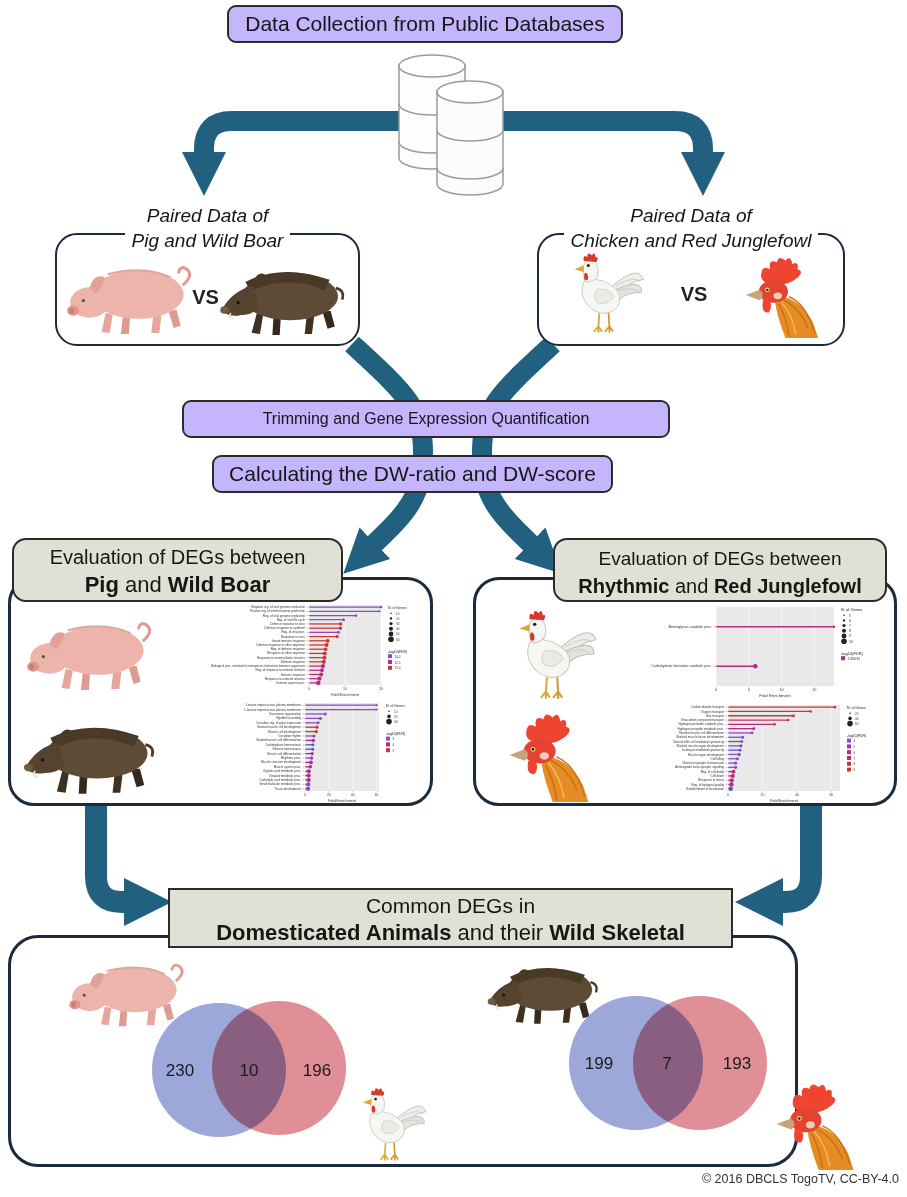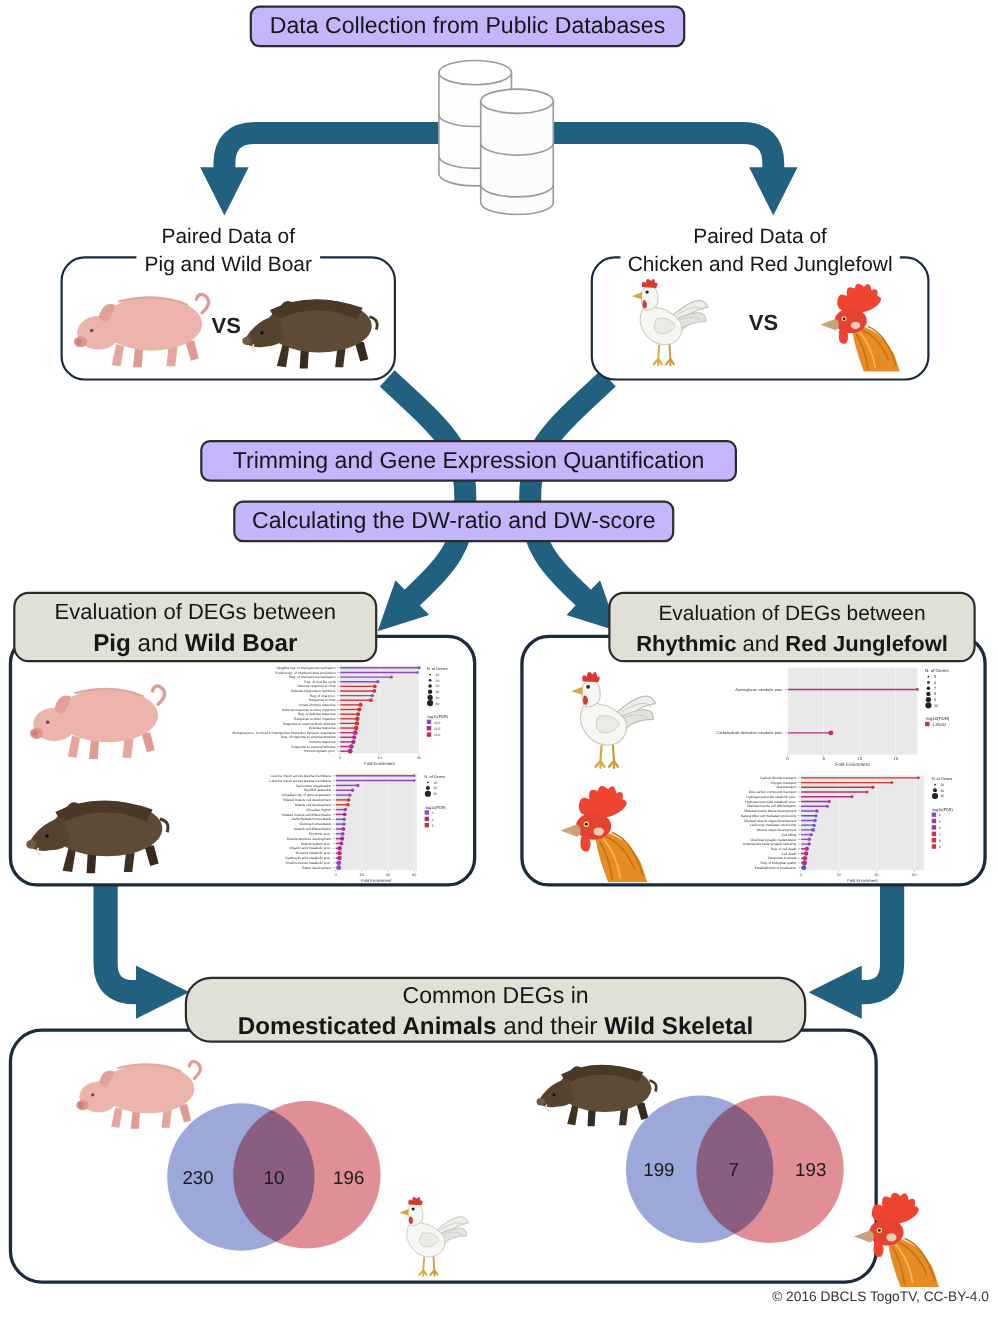--- a/index.html
+++ b/index.html
@@ -4,21 +4,21 @@
 <style>
   html,body{margin:0;padding:0;background:#fff;}
   #fig{position:relative;width:907px;height:1197px;background:#fff;overflow:hidden;
        font-family:"Liberation Sans",sans-serif;color:#161616;}
   .abs{position:absolute;}
   .stepbox{background:#c4b5fd;border:2px solid #2b2b2b;border-radius:9px;display:flex;
            align-items:center;justify-content:center;box-sizing:border-box;z-index:3;}
   .hdr{background:#e0e0d5;border:2.5px solid #2b2b2b;border-radius:14px;text-align:center;
        box-sizing:border-box;z-index:4;}
   .panel{background:#fff;border:3px solid #1b2a3c;border-radius:26px;box-sizing:border-box;z-index:2;}
-  .ptitle{text-align:center;font-size:19px;line-height:25px;z-index:5;}
+  .ptitle{text-align:center;font-size:19px;line-height:25px;z-index:5;font-style:italic;}
   .ptitle .bgw{background:#fff;padding:0 7px;}
   .vs{font-size:20px;font-weight:600;color:#222;}
   svg.lolli{overflow:visible;position:absolute;}
   #arrows{position:absolute;left:0;top:0;z-index:1;}
   #dbicon{position:absolute;z-index:2;}
   .l1{font-size:20px;line-height:27px;}
   .l2{font-size:22px;line-height:28px;}
   .copyright{font-size:12.5px;color:#333;}
 </style>
 </head>
@@ -144,21 +144,21 @@
     <svg width="92" height="92">
         <use href="#sym-chicken" width="92" height="92"></use>
       </svg>
     <span class="vs">VS</span>
     <svg width="86" height="86">
         <use href="#sym-junglefowl" width="86" height="86"></use>
       </svg>
   </div>
 
   <div class="abs stepbox" style="left:182px;top:400px;width:488px;height:38px;">
-    <span style="font-size:21px;">Trimming and Gene Expression Quantification</span>
+    <span style="font-size:16px;">Trimming and Gene Expression Quantification</span>
   </div>
   <div class="abs stepbox" style="left:212px;top:455px;width:401px;height:38px;">
     <span style="font-size:21px;">Calculating the DW-ratio and DW-score</span>
   </div>
 
   <div class="abs hdr" style="left:12px;top:538px;width:331px;height:64px;padding-top:4px;">
     <div class="l1"><span>Evaluation of DEGs between</span></div>
     <div class="l2"><b>Pig</b><span> and </span><b>Wild Boar</b></div>
   </div>
   <div class="abs hdr" style="left:553px;top:538px;width:334px;height:64px;padding-top:5px;">
@@ -552,21 +552,21 @@
         <text x="229.5" y="51.79999999999999" font-size="3" fill="#333">6</text>
         <rect x="223" y="53.999999999999986" width="4" height="4" fill="#c23061"></rect>
         <text x="229.5" y="57.59999999999999" font-size="3" fill="#333">7</text>
         <rect x="223" y="59.79999999999998" width="4" height="4" fill="#ca343f"></rect>
         <text x="229.5" y="63.399999999999984" font-size="3" fill="#333">8</text>
         <rect x="223" y="65.59999999999998" width="4" height="4" fill="#cf3434"></rect>
         <text x="229.5" y="69.19999999999997" font-size="3" fill="#333">9</text>
       </svg>
   </div>
 
-  <div class="abs hdr" style="left:168px;top:888px;width:565px;height:60px;border-radius:24px;padding-top:3px;z-index:4;">
+  <div class="abs hdr" style="left:168px;top:888px;width:565px;height:60px;border-radius:0;padding-top:3px;z-index:4;">
     <div style="font-size:21px;line-height:26px;"><span>Common DEGs in</span></div>
     <div style="font-size:22px;line-height:28px;"><b>Domesticated Animals</b><span> and their </span><b>Wild Skeletal</b></div>
   </div>
 
   <div class="abs panel" style="left:8px;top:935px;width:790px;height:232px;border-radius:30px;">
     <svg class="abs" style="left:58px;top:20px;" width="122" height="70">
         <use href="#sym-pig" width="122" height="70"></use>
       </svg>
     <svg class="abs" style="left:128px;top:50px;" width="230" height="162" viewBox="0 0 230 162">
       <circle cx="80" cy="82" r="67" fill="#8b99d3" fill-opacity="0.85"></circle>

